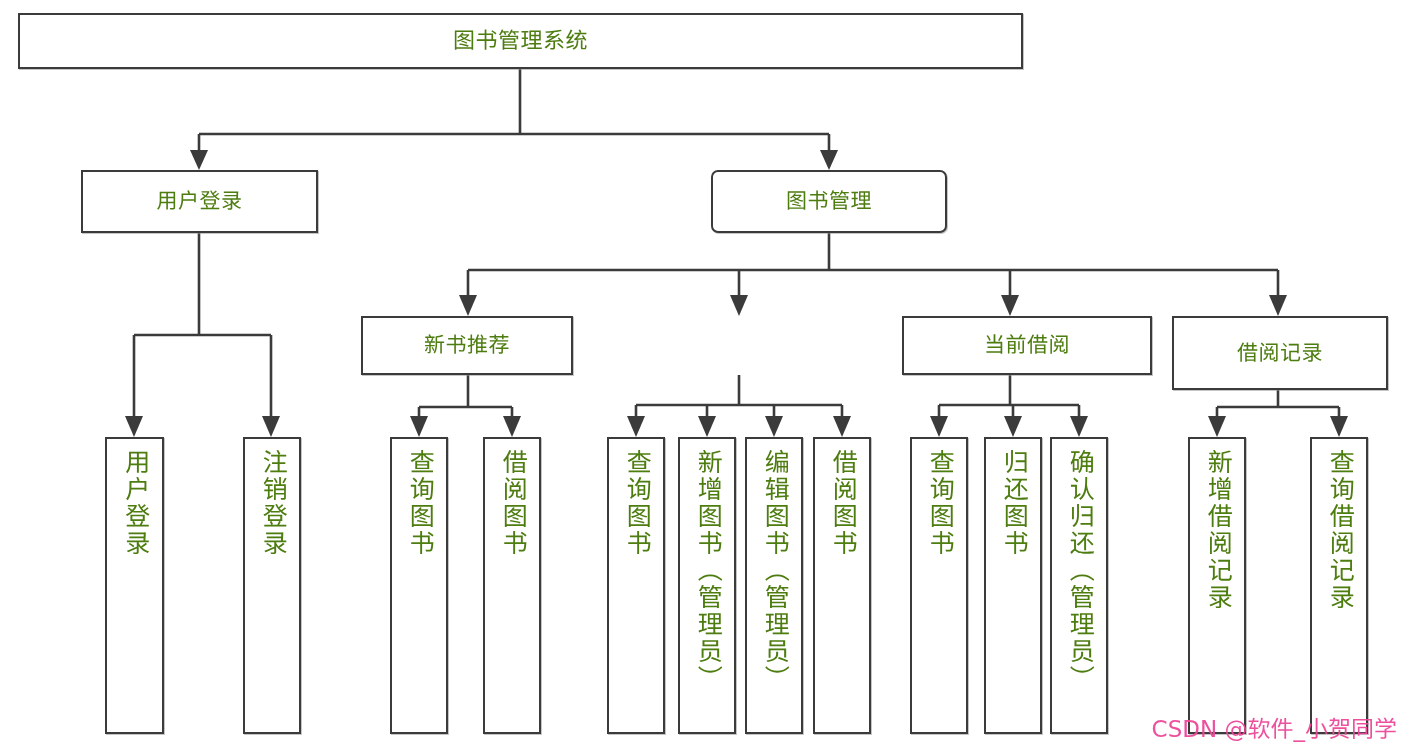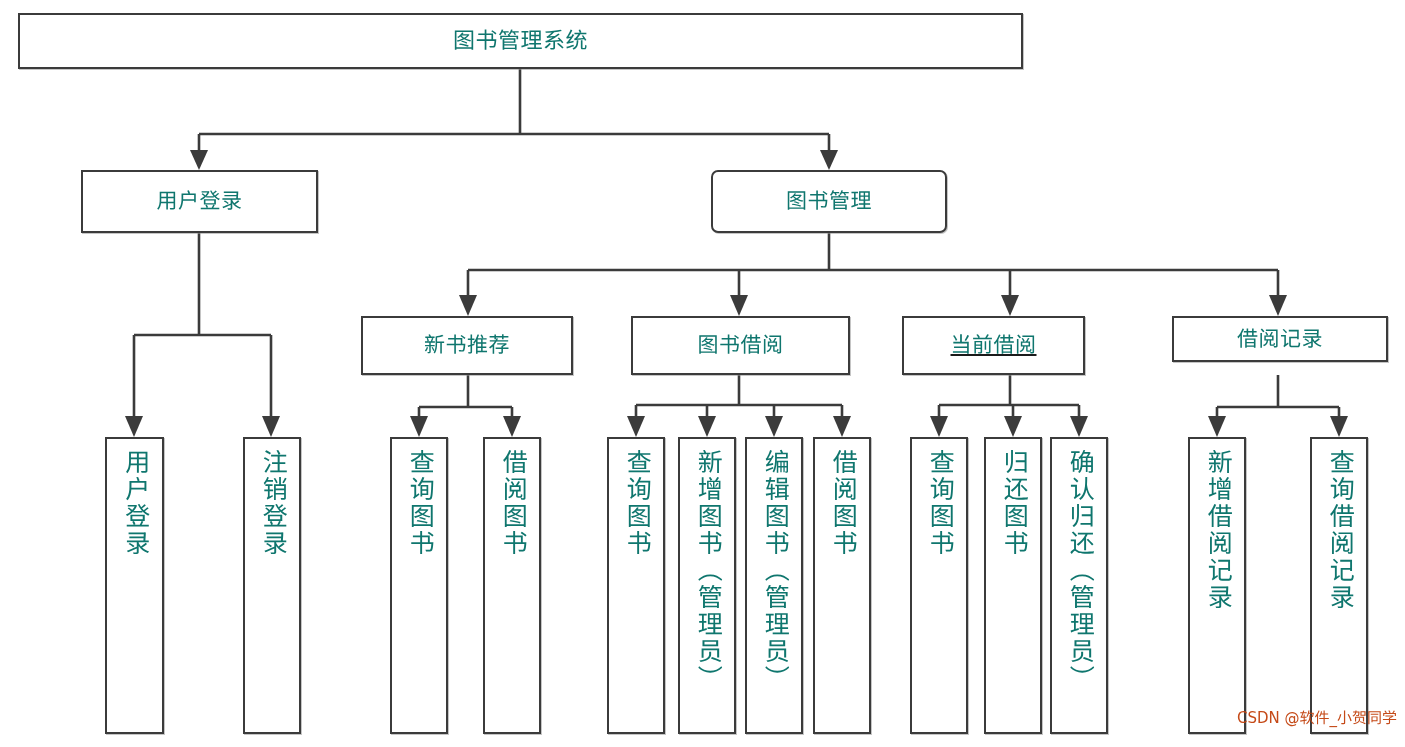--- a/index.html
+++ b/index.html
@@ -35,21 +35,21 @@
     position:absolute;
     box-sizing:border-box;
     background:#ffffff;
     border:2.6px solid #3b3b3b;
     display:flex;
     align-items:center;
     justify-content:center;
     box-shadow:1px 1px 0 rgba(150,150,150,.55);
   }
   .node .label{
-    color:#0f766e;
+    color:#4d7c0f;
     letter-spacing:.5px;
     line-height:1.18;
     text-align:left;
     white-space:nowrap;
   }
   
   .node.horiz .label{
     font-size:21px;
   }
   .node.root .label{ font-size:22px; }
@@ -66,23 +66,23 @@
     font-size:25px;
     line-height:1.06;
     letter-spacing:2px;
     white-space:nowrap;
   }
 
   
   #watermark{
     position:absolute;
     right:8px;
-    bottom:20px;
-    font-size:15px;
-    color:#c2410c;
+    bottom:3px;
+    font-size:23px;
+    color:#ec4899;
     opacity:.95;
     white-space:nowrap;
     user-select:none;
   }
 </style>
 </head>
 <body>
 
 <div id="diagram">
 
@@ -156,27 +156,24 @@
   <div class="node horiz" id="node-l2-0" style="left: 81px; top: 170px; width: 237px; height: 63px;">
     <span class="label">用户登录</span>
   </div>
   <div class="node horiz" id="node-l2-1" style="left: 711px; top: 170px; width: 236px; height: 63px; border-radius: 7px;">
     <span class="label">图书管理</span>
   </div>
 
   <div class="node horiz" id="node-l3-0" style="left: 361px; top: 316px; width: 212px; height: 59px;">
     <span class="label">新书推荐</span>
   </div>
-  <div class="node horiz" id="node-l3-1" style="left: 631px; top: 316px; width: 219px; height: 59px;">
-    <span class="label">图书借阅</span>
-  </div>
-  <div class="node horiz" id="node-l3-2" style="left: 902px; top: 316px; width: 183px; height: 59px; text-decoration: underline;">
+  <div class="node horiz" id="node-l3-2" style="left: 902px; top: 316px; width: 250px; height: 59px;">
     <span class="label">当前借阅</span>
   </div>
-  <div class="node horiz" id="node-l3-3" style="left: 1172px; top: 316px; width: 216px; height: 46px;">
+  <div class="node horiz" id="node-l3-3" style="left: 1172px; top: 316px; width: 216px; height: 74px;">
     <span class="label">借阅记录</span>
   </div>
 
   <div class="node vert" id="node-leaf-0" style="left: 105px; top: 437px; width: 59px; height: 297px;">
     <span class="label">用户登录</span>
   </div>
   <div class="node vert" id="node-leaf-1" style="left: 243px; top: 437px; width: 58px; height: 297px;">
     <span class="label">注销登录</span>
   </div>
   <div class="node vert" id="node-leaf-2" style="left: 390px; top: 437px; width: 58px; height: 297px;">

